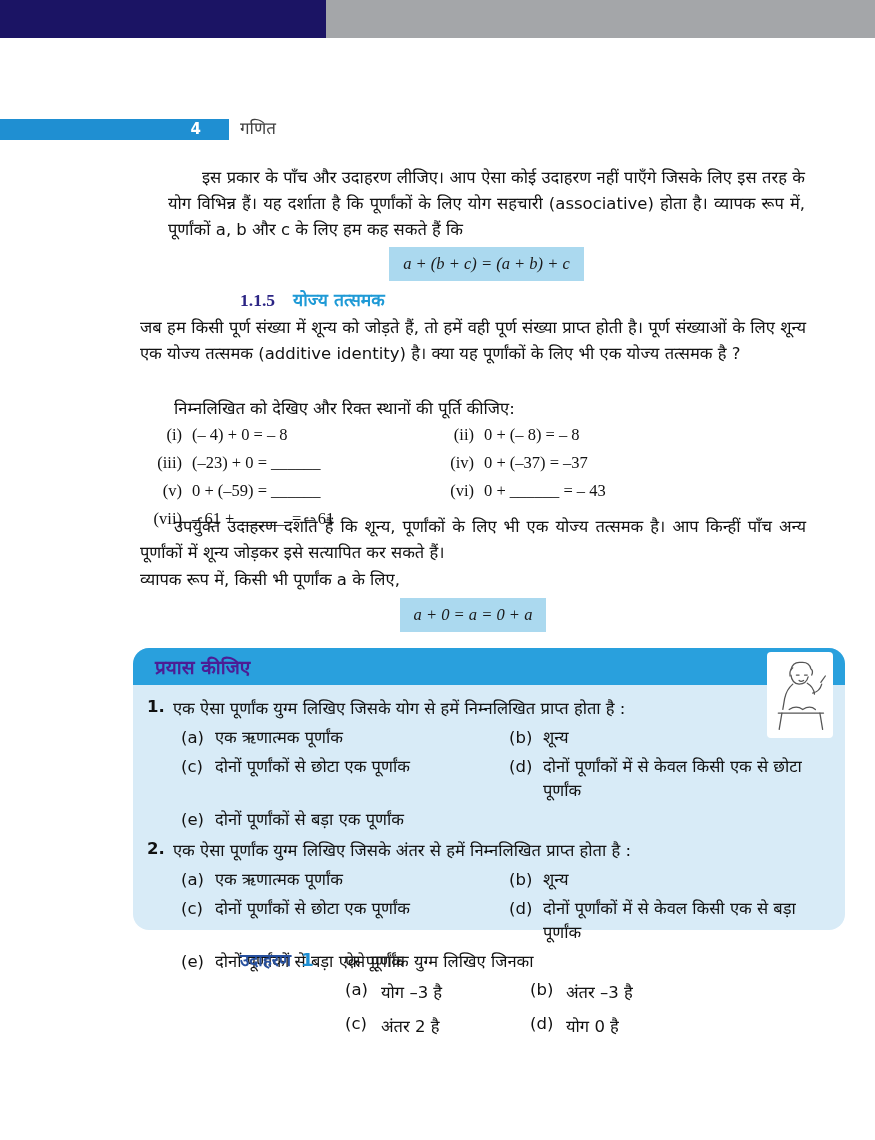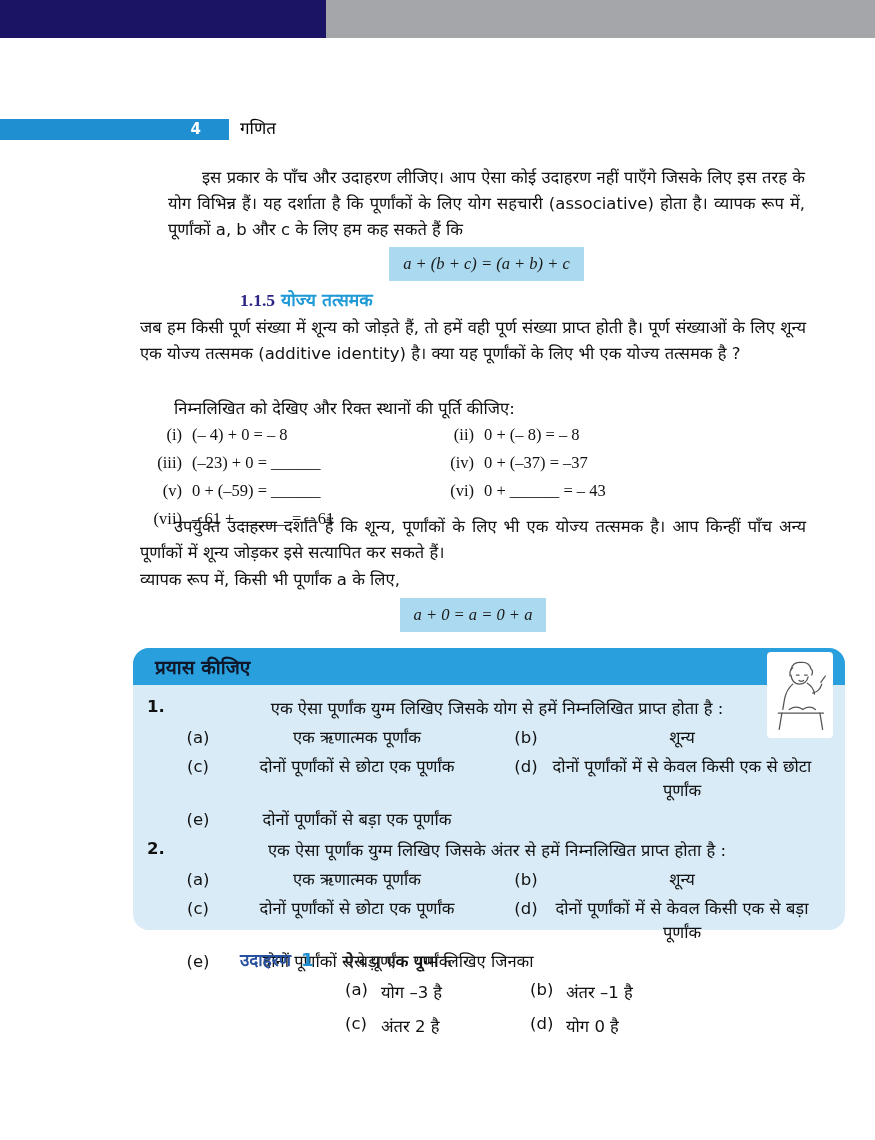--- a/index.html
+++ b/index.html
@@ -8,57 +8,57 @@
   .page { position:relative; width:875px; height:1140px; background:#ffffff; margin:0 auto; overflow:hidden; }
   .abs { position:absolute; }
 
   
   .navy-bar { left:0; top:30; width:326px; height:38px; background:#1b1464; }
   .gray-bar { left:326px; top:30; width:549px; height:38px; background:#a4a6a9; }
 
   
   .pagenum-strip { left:0; top:119px; width:229px; height:21px; background:#1f8fd2; color:#fff;
                    font-weight:bold; font-size:15px; line-height:21px; text-align:right; padding-right:28px; }
-  .ganit-title { left:240px; top:116px; font-size:17px; color:#000000; }
+  .ganit-title { left:240px; top:116px; font-size:17px; color:#404040; }
 
   
   .para { font-size:16.5px; line-height:26px; color:#111; text-align:justify; }
   .indent { text-indent:34px; }
 
   .intro-para   { left:168px; top:165px; width:637px; }
   .formula-row1 { left:168px; top:247px; width:637px; text-align:center; }
   .formula-row2 { left:140px; top:598px; width:666px; text-align:center; }
   .formula-box  { display:inline-block; background:#abd9ef; padding:7px 14px;
                   font-family:"Liberation Serif", serif; font-style:italic; font-size:16.5px; color:#1a1a1a; }
 
   .section-head { left:240px; top:287px; font-size:17.5px; font-weight:bold; }
-  .sec-num   { color:#2b2484; font-family:"Liberation Serif", serif; margin-right:0; }
+  .sec-num   { color:#2b2484; font-family:"Liberation Serif", serif; margin-right:12px; }
   .sec-title { color:#1f9ad6; }
 
   .section-para1 { left:140px; top:315px; width:666px; }
   .fill-instruction { left:140px; top:396px; width:666px; }
 
   .eq-grid { left:146px; top:424px; width:600px; display:grid; grid-template-columns:292px auto;
              row-gap:7px; font-family:"Liberation Serif", serif; font-size:16.5px; color:#111; }
   .eq { display:flex; line-height:21px; }
   .eq-label { display:inline-block; min-width:46px; text-align:right; padding-right:10px; flex-shrink:0; }
 
   .section-para2 { left:140px; top:514px; width:666px; }
   .section-para3 { left:140px; top:567px; width:666px; text-align:left; }
 
   
   .try-box { left:133px; top:648px; width:712px; height:282px; background:#d8ebf7; border-radius:16px; }
   .try-header { height:37px; background:#29a0dd; border-radius:16px 16px 0 0;
-                color:#0f172a; font-weight:bold; font-size:19px; padding:6px 0 0 22px; }
+                color:#4c1d95; font-weight:bold; font-size:19px; padding:6px 0 0 22px; }
   .try-illus { position:absolute; right:12px; top:4px; width:66px; height:86px; background:#fff;
                border-radius:4px; display:flex; align-items:center; justify-content:center; }
   .try-content { padding:12px 24px 0 14px; }
   .try-q { display:flex; margin-bottom:7px; }
   .q-num { width:26px; font-weight:bold; font-size:16.5px; color:#111; flex-shrink:0; }
-  .q-body { flex:1;text-align:center; }
+  .q-body { flex:1; }
   .q-text { font-size:16.5px; color:#111; margin-bottom:5px; line-height:24px; }
   .q-items { display:grid; grid-template-columns:318px 1fr; row-gap:5px; column-gap:10px; padding-left:8px; }
   .q-item { display:flex; font-size:16.5px; line-height:24px; color:#111; }
   .item-label { width:34px; flex-shrink:0; }
   .item-text { flex:1; }
 
   
   .example-head { left:240px; top:948px; display:flex; align-items:baseline; }
   .ex-label { color:#27509e; font-weight:bold; font-size:17px; }
   .ex-num   { color:#1f8fd2; font-weight:bold; font-size:18.5px; margin-left:10px; }
@@ -227,21 +227,21 @@
   </div>
   <div class="abs ex-text">ऐसे पूर्णांक युग्म लिखिए जिनका</div>
 
   <div class="abs ex-items">
     <div class="ex-item">
       <span class="item-label">(a)</span>
       <span class="item-text">योग –3 है</span>
     </div>
     <div class="ex-item">
       <span class="item-label">(b)</span>
-      <span class="item-text">अंतर –1 है</span>
+      <span class="item-text">अंतर –3 है</span>
     </div>
     <div class="ex-item">
       <span class="item-label">(c)</span>
       <span class="item-text">अंतर 2 है</span>
     </div>
     <div class="ex-item">
       <span class="item-label">(d)</span>
       <span class="item-text">योग 0 है</span>
     </div>
   </div>

